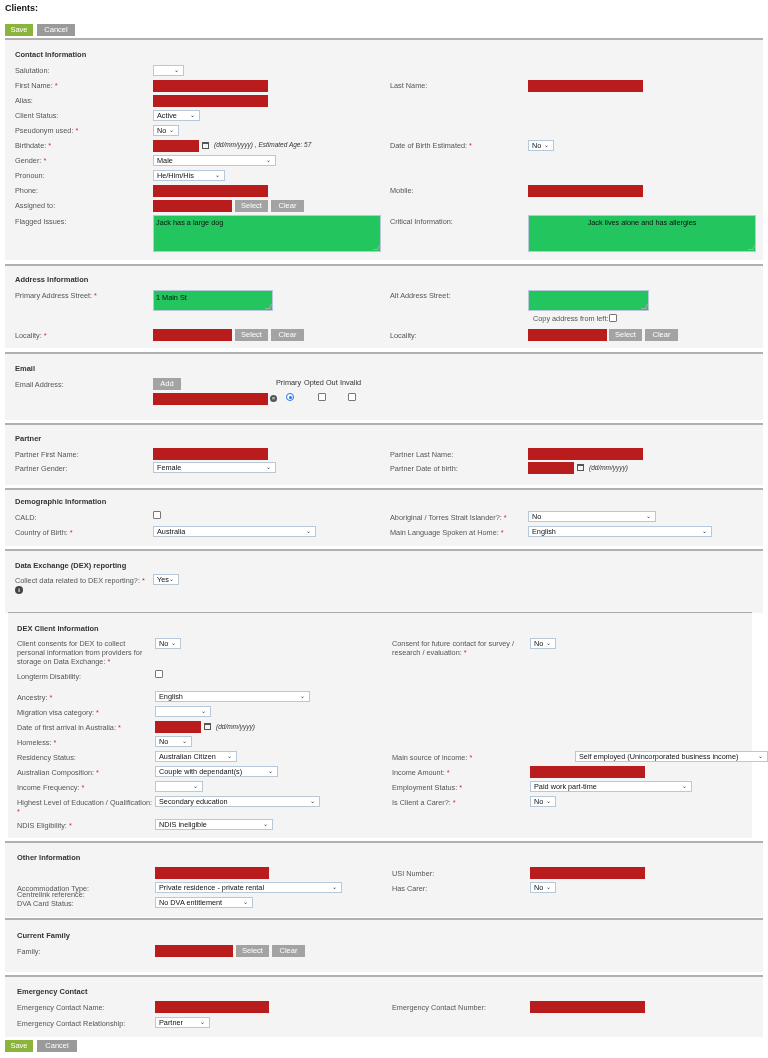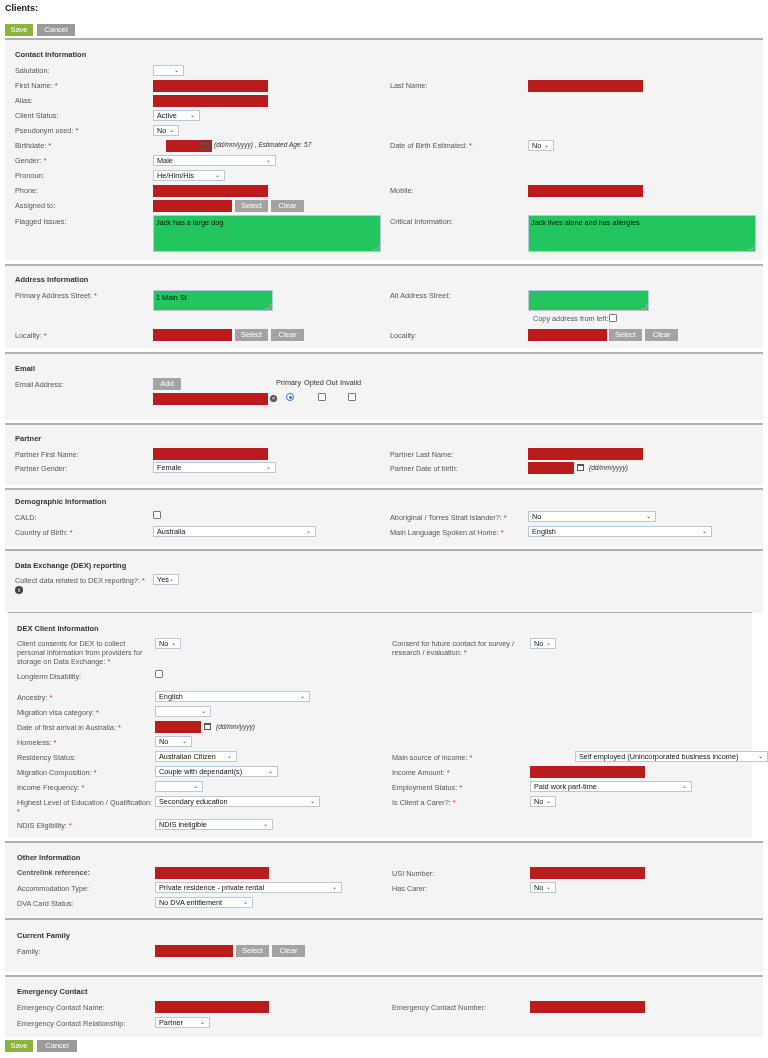--- a/index.html
+++ b/index.html
@@ -51,21 +51,21 @@
 <span class="lbl" style="left:15px;top:96px;">Alias:</span>
 <div class="inp" style="left:153px;top:95px;width:115px;">Jack</div>
 
 <span class="lbl" style="left:15px;top:111px;">Client Status:</span>
 <div class="sel" style="left:153px;top:110px;width:47px;"><span>Active</span><span class="chev">⌄</span></div>
 
 <span class="lbl" style="left:15px;top:126px;"><span>Pseudonym used:</span> <span class="req">*</span></span>
 <div class="sel" style="left:153px;top:125px;width:26px;"><span>No</span><span class="chev">⌄</span></div>
 
 <span class="lbl" style="left:15px;top:141px;"><span>Birthdate:</span> <span class="req">*</span></span>
-<div class="inp" style="left:166px;top:140px;width:46px;">11/11/1963</div>
+<div class="inp" style="left:153px;top:140px;width:46px;">11/11/1963</div>
 <span class="cal" style="left:202px;top:142px;"></span>
 <span class="hint" style="left:214px;top:141px;">(dd/mm/yyyy) , Estimated Age: 57</span>
 <span class="lbl" style="left:390px;top:141px;"><span>Date of Birth Estimated:</span> <span class="req">*</span></span>
 <div class="sel" style="left:528px;top:140px;width:26px;"><span>No</span><span class="chev">⌄</span></div>
 
 <span class="lbl" style="left:15px;top:156px;"><span>Gender:</span> <span class="req">*</span></span>
 <div class="sel" style="left:153px;top:155px;width:123px;"><span>Male</span><span class="chev">⌄</span></div>
 
 <span class="lbl" style="left:15px;top:171px;">Pronoun:</span>
 <div class="sel" style="left:153px;top:170px;width:72px;"><span>He/Him/His</span><span class="chev">⌄</span></div>
@@ -76,21 +76,21 @@
 <div class="inp" style="left:528px;top:185px;width:115px;">04123456789</div>
 
 <span class="lbl" style="left:15px;top:201px;">Assigned to:</span>
 <div class="inp" style="left:153px;top:200px;width:79px;">used</div>
 <div class="btn btn-gray" style="left:235px;top:200px;width:33px;">Select</div>
 <div class="btn btn-gray" style="left:271px;top:200px;width:33px;">Clear</div>
 
 <span class="lbl" style="left:15px;top:217px;">Flagged Issues:</span>
 <div class="ta" style="left:153px;top:215px;width:228px;height:37px;"><span>Jack has a large dog</span><span class="grip"></span></div>
 <span class="lbl" style="left:390px;top:217px;">Critical Information:</span>
-<div class="ta" style="left:528px;top:215px;width:228px;height:37px;"><span>Jack lives alone and has allergies</span><span class="grip"></span></div>
+<div class="ta" style="left:528px;top:215px;width:228px;height:37px;text-align:center;"><span>Jack lives alone and has allergies</span><span class="grip"></span></div>
 
 <div class="panel" style="left:5px;top:264px;width:758px;height:84px;"></div>
 <div class="sec-title" style="left:15px;top:275px;">Address Information</div>
 
 <span class="lbl" style="left:15px;top:291px;"><span>Primary Address Street:</span> <span class="req">*</span></span>
 <div class="ta" style="left:153px;top:290px;width:120px;height:21px;"><span>1 Main St</span><span class="grip"></span></div>
 <span class="lbl" style="left:390px;top:291px;">Alt Address Street:</span>
 <div class="ta" style="left:528px;top:290px;width:121px;height:21px;"><span></span><span class="grip"></span></div>
 <span class="lbl" style="left:533px;top:314px;">Copy address from left:</span>
 <span class="cb" style="left:609px;top:314px;"></span>
@@ -170,41 +170,41 @@
 <span class="hint" style="left:216px;top:723px;">(dd/mm/yyyy)</span>
 
 <span class="lbl" style="left:17px;top:738px;"><span>Homeless:</span> <span class="req">*</span></span>
 <div class="sel" style="left:155px;top:736px;width:37px;"><span>No</span><span class="chev">⌄</span></div>
 
 <span class="lbl" style="left:17px;top:753px;">Residency Status:</span>
 <div class="sel" style="left:155px;top:751px;width:82px;"><span>Australian Citizen</span><span class="chev">⌄</span></div>
 <span class="lbl" style="left:392px;top:753px;"><span>Main source of income:</span> <span class="req">*</span></span>
 <div class="sel" style="left:530px;top:751px;width:193px;margin-left:45px;"><span>Self employed (Unincorporated business income)</span><span class="chev">⌄</span></div>
 
-<span class="lbl" style="left:17px;top:768px;"><span>Migration Composition:</span> <span class="req">*</span></span>
+<span class="lbl" style="left:17px;top:768px;"><span>Australian Composition:</span> <span class="req">*</span></span>
 <div class="sel" style="left:155px;top:766px;width:123px;"><span>Couple with dependant(s)</span><span class="chev">⌄</span></div>
 <span class="lbl" style="left:392px;top:768px;"><span>Income Amount:</span> <span class="req">*</span></span>
 <div class="inp" style="left:530px;top:766px;width:115px;"></div>
 
 <span class="lbl" style="left:17px;top:783px;"><span>Income Frequency:</span> <span class="req">*</span></span>
 <div class="sel" style="left:155px;top:781px;width:48px;"><span></span><span class="chev">⌄</span></div>
 <span class="lbl" style="left:392px;top:783px;"><span>Employment Status:</span> <span class="req">*</span></span>
 <div class="sel" style="left:530px;top:781px;width:162px;"><span>Paid work part-time</span><span class="chev">⌄</span></div>
 
 <span class="lbl" style="left:17px;top:798px;width:138px;"><span>Highest Level of Education / Qualification:</span><br><span class="req">*</span></span>
 <div class="sel" style="left:155px;top:796px;width:165px;"><span>Secondary education</span><span class="chev">⌄</span></div>
 <span class="lbl" style="left:392px;top:798px;"><span>Is Client a Carer?:</span> <span class="req">*</span></span>
 <div class="sel" style="left:530px;top:796px;width:26px;"><span>No</span><span class="chev">⌄</span></div>
 
 <span class="lbl" style="left:17px;top:821px;"><span>NDIS Eligibility:</span> <span class="req">*</span></span>
 <div class="sel" style="left:155px;top:819px;width:118px;"><span>NDIS ineligible</span><span class="chev">⌄</span></div>
 
 <div class="panel" style="left:5px;top:841px;width:758px;height:76px;"></div>
 <div class="sec-title" style="left:17px;top:853px;">Other Information</div>
-<span class="lbl" style="left:17px;top:868px;font-weight:bold;">Centrelink reference:</span>
+<span class="lbl" style="left:17px;top:890px;">Centrelink reference:</span>
 <div class="inp" style="left:155px;top:867px;width:114px;"></div>
 <span class="lbl" style="left:392px;top:869px;">USI Number:</span>
 <div class="inp" style="left:530px;top:867px;width:115px;"></div>
 <span class="lbl" style="left:17px;top:884px;">Accommodation Type:</span>
 <div class="sel" style="left:155px;top:882px;width:187px;"><span>Private residence - private rental</span><span class="chev">⌄</span></div>
 <span class="lbl" style="left:392px;top:884px;">Has Carer:</span>
 <div class="sel" style="left:530px;top:882px;width:26px;"><span>No</span><span class="chev">⌄</span></div>
 <span class="lbl" style="left:17px;top:899px;">DVA Card Status:</span>
 <div class="sel" style="left:155px;top:897px;width:98px;"><span>No DVA entitlement</span><span class="chev">⌄</span></div>
 

